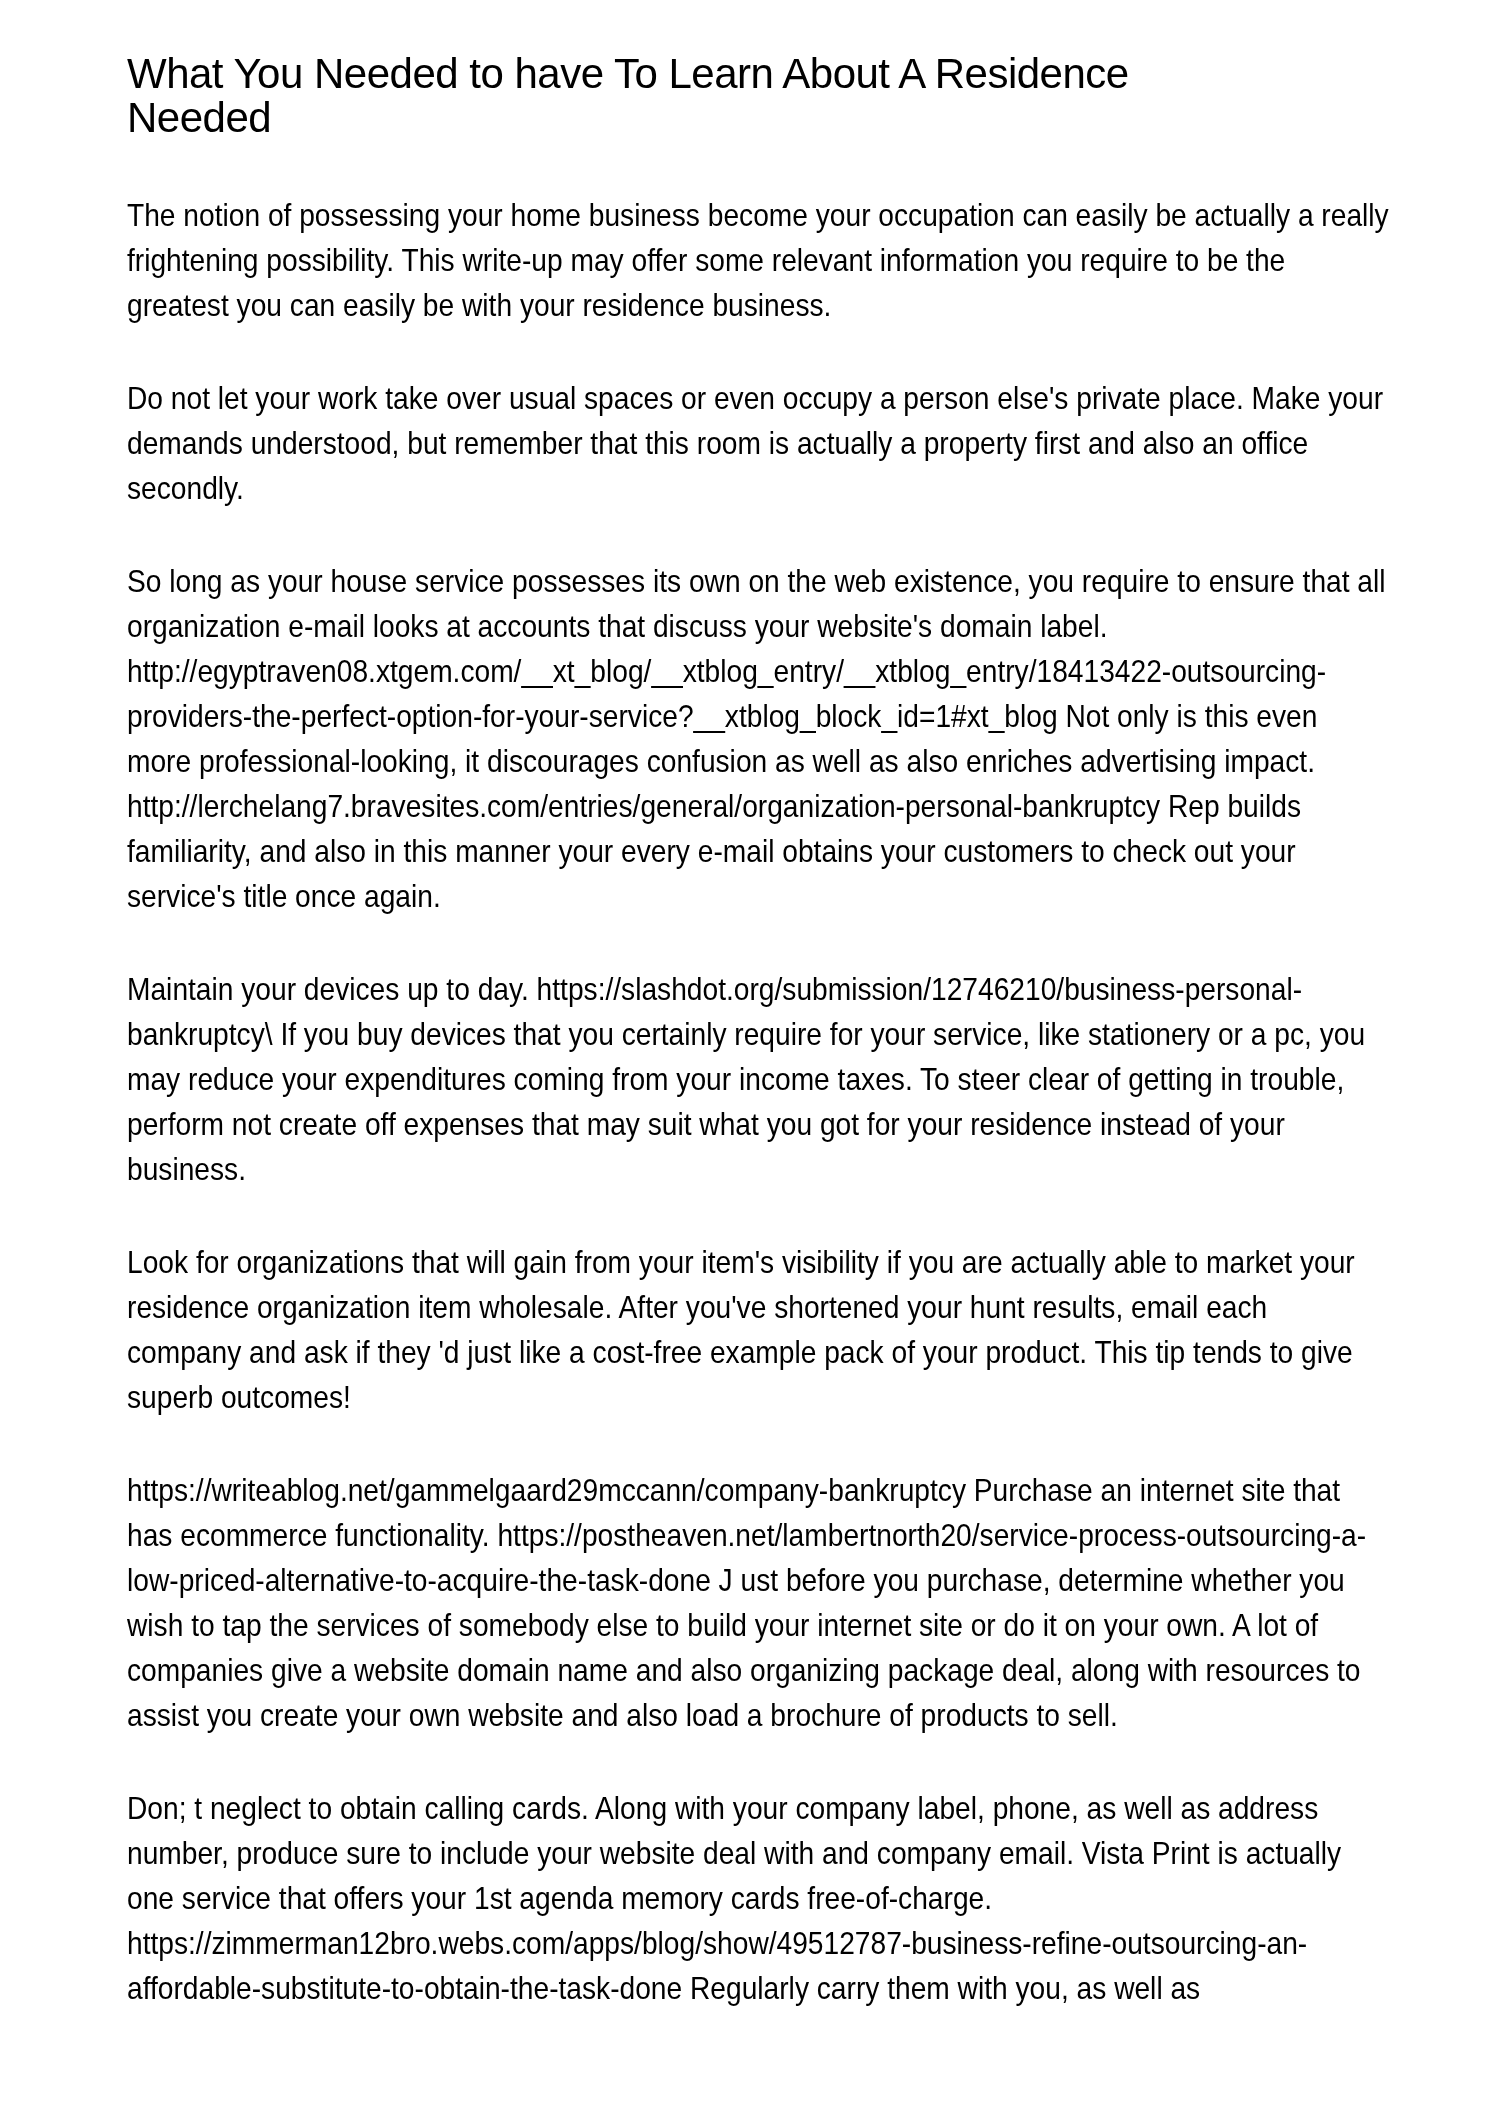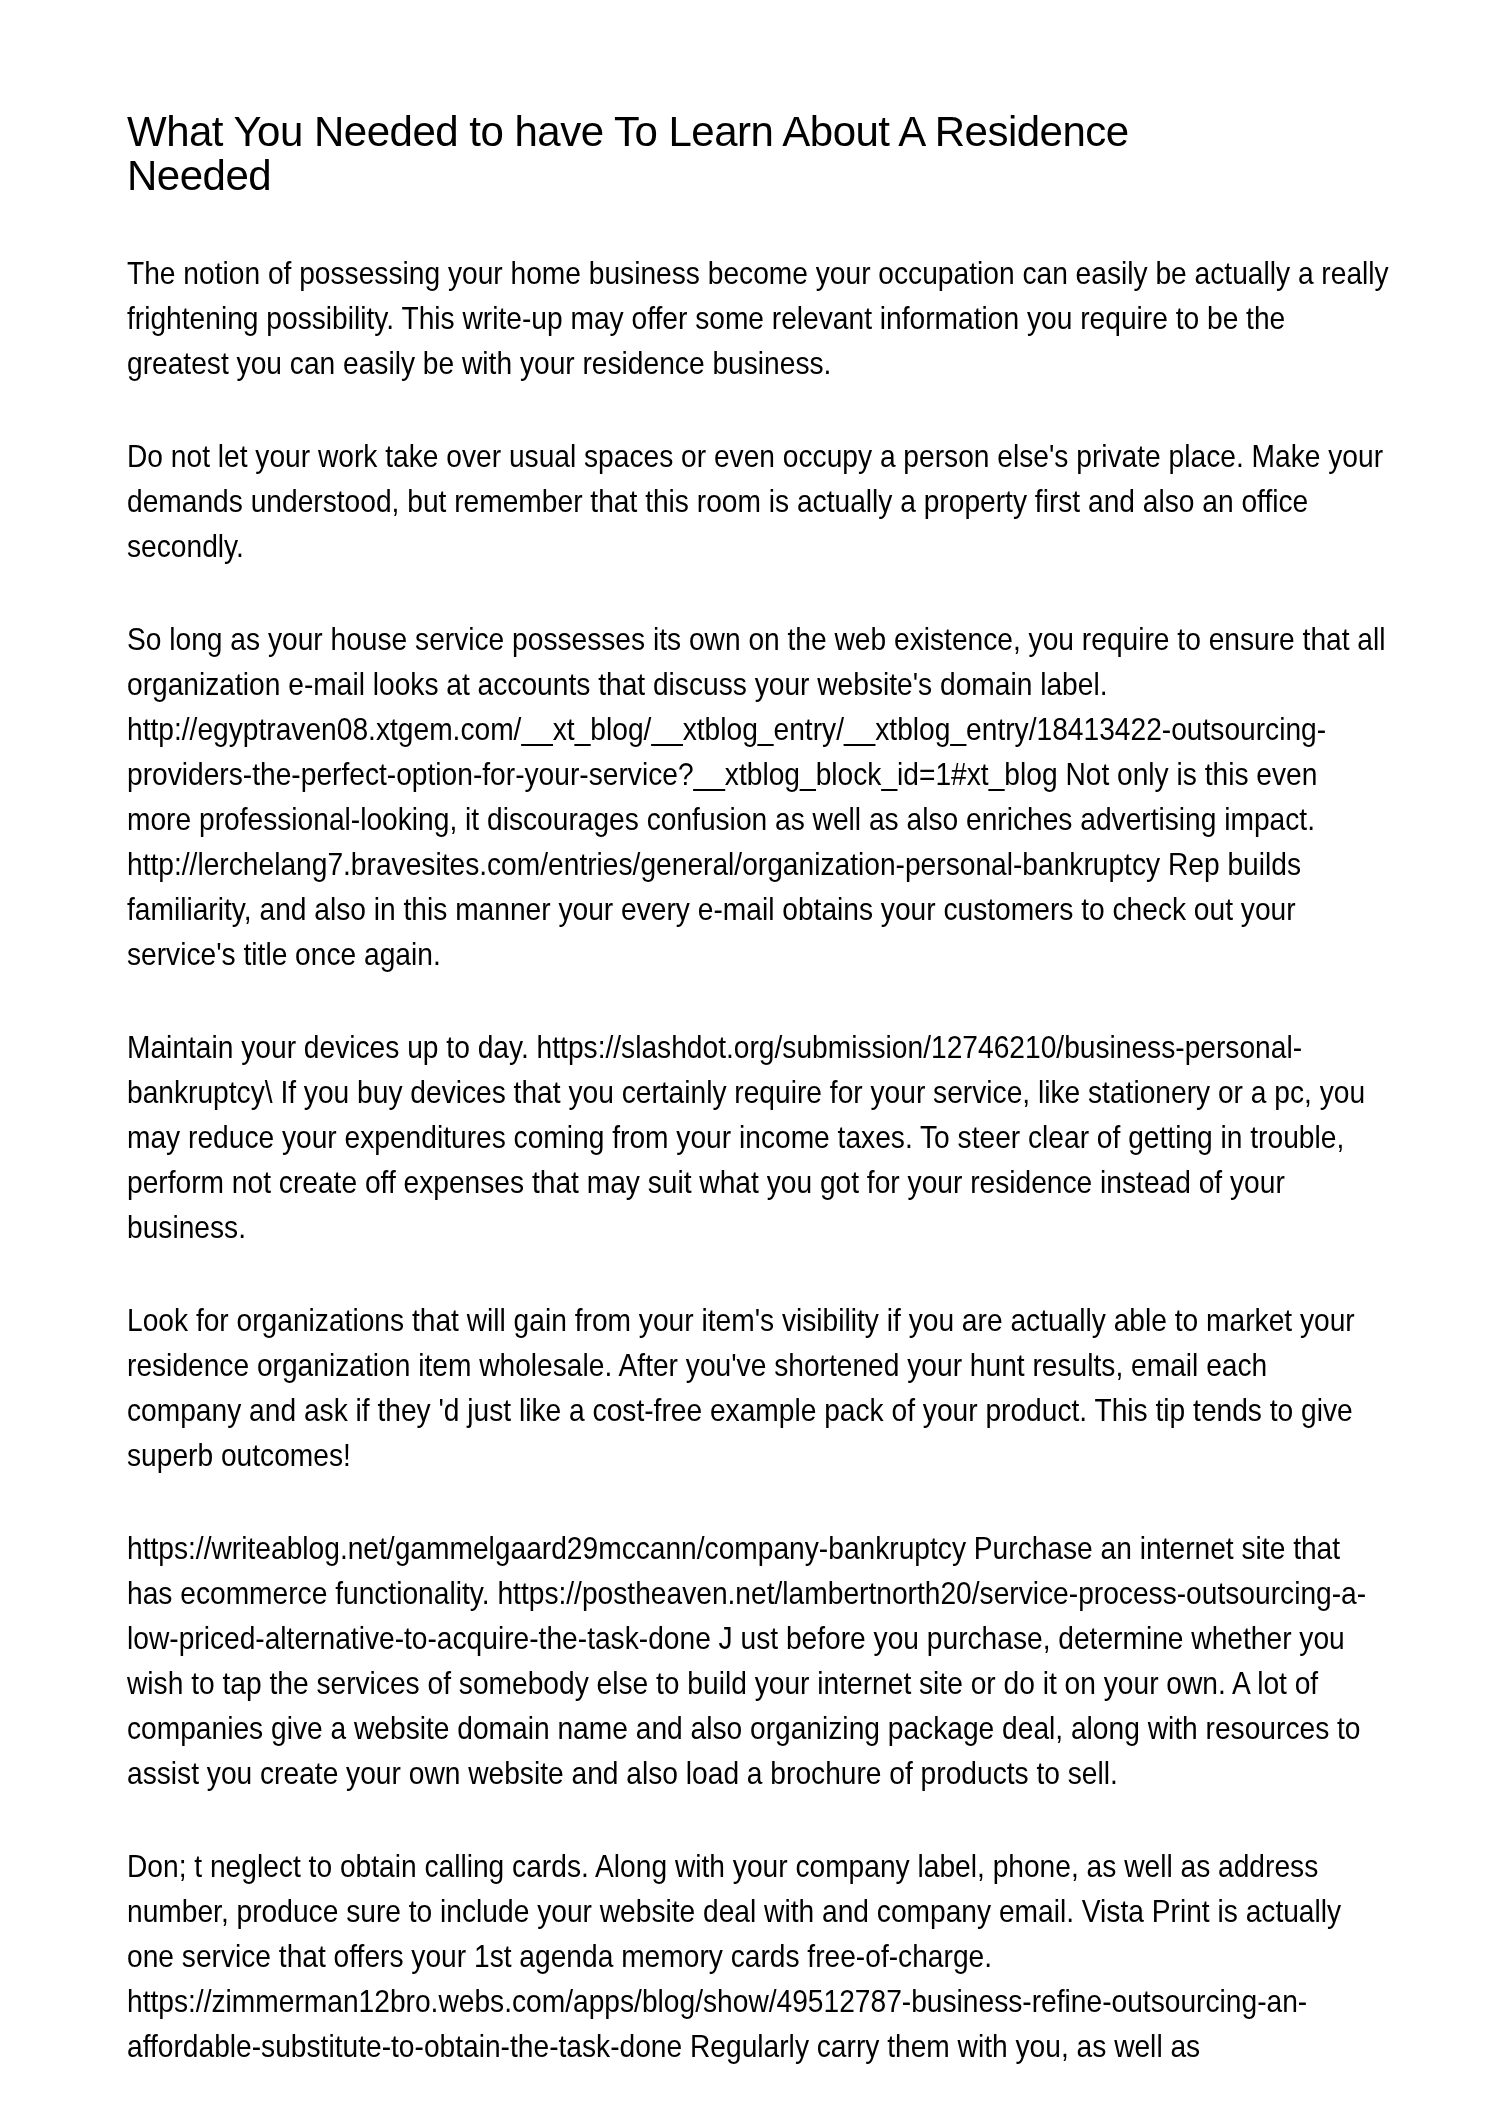--- a/index.html
+++ b/index.html
@@ -15,21 +15,21 @@
     overflow: hidden;
     position: relative;
     -webkit-font-smoothing: antialiased;
   }
   .doc {
     position: absolute;
     left: 127px;
     top: 0;
   }
   h1.title {
-    margin: 110px 0 53px 0;
+    margin: 52px 0 53px 0;
     font-size: 42px;
     font-weight: 400;
     line-height: 44px;
     letter-spacing: -0.5px;
     width: 1262px;
   }
   h1.title span {
     display: block;
   }
   .body-text {

